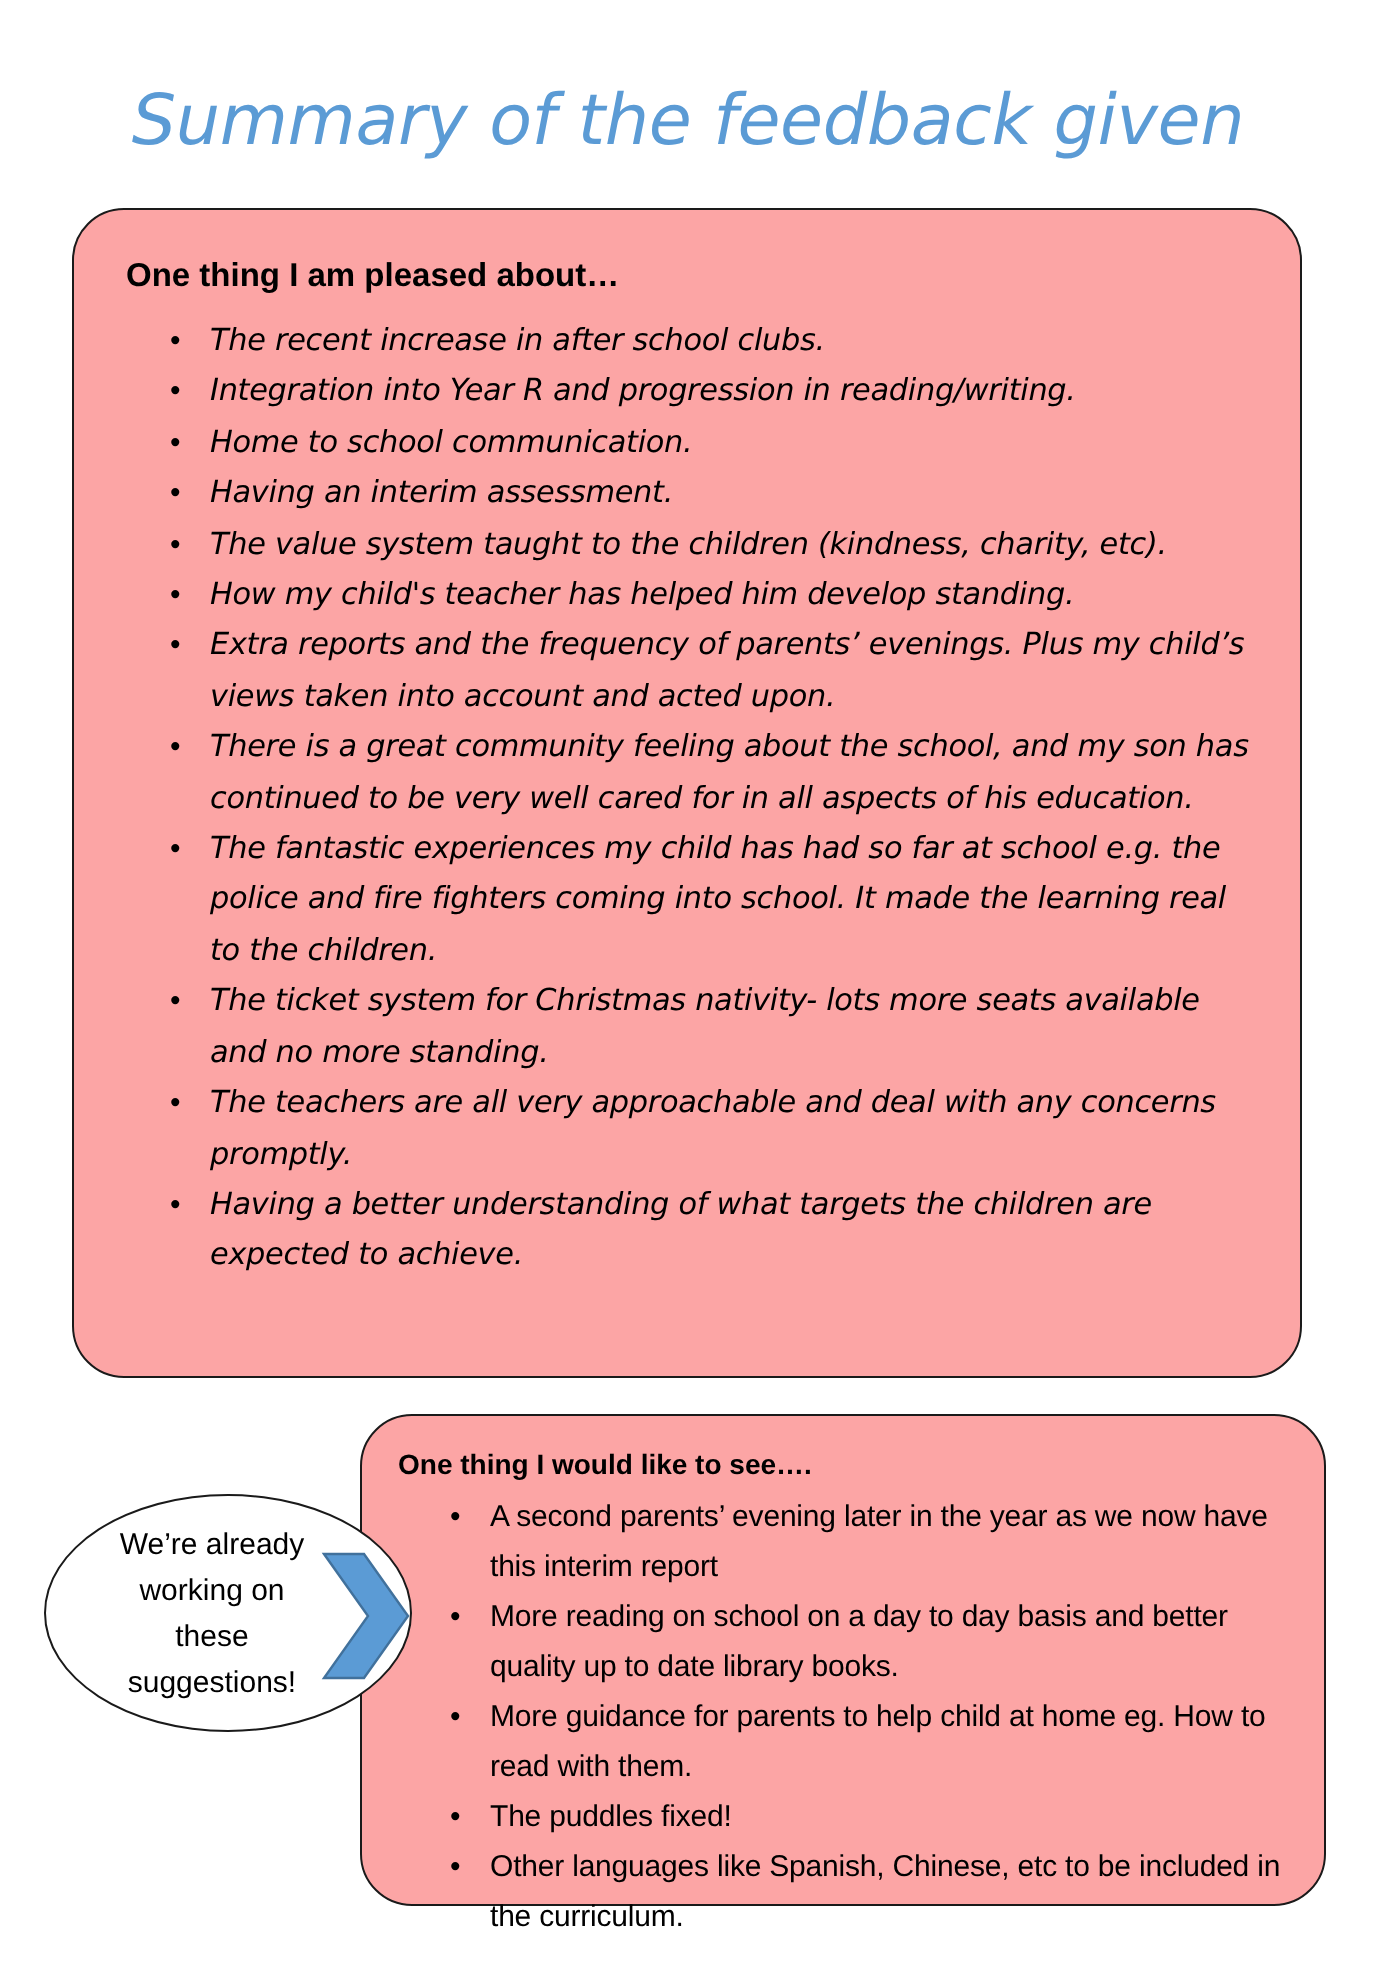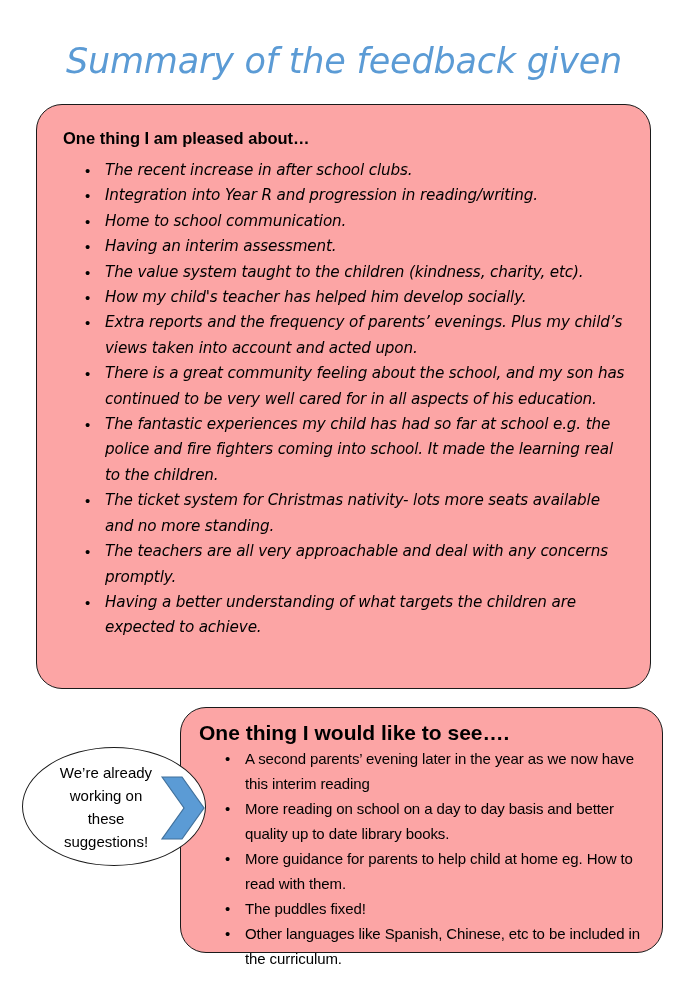--- a/index.html
+++ b/index.html
@@ -70,21 +70,21 @@
   #pleased-heading {
     left: 26px;
     top: 22px;
     font-size: 16.5px;
     line-height: 22px;
   }
 
   #suggestions-heading {
     left: 18px;
     top: 14px;
-    font-size: 21px;
+    font-size: 14px;
     line-height: 21px;
   }
 
   
   ul.bullets {
     position: absolute;
     margin: 0;
     padding: 0;
     list-style: none;
   }
@@ -179,36 +179,36 @@
 <div class="rounded-box" id="pleased-box">
 
   <div class="box-heading" id="pleased-heading">One thing I am pleased about…</div>
 
   <ul class="bullets" id="pleased-list">
     <li>The recent increase in after school clubs.</li>
     <li>Integration into Year R and progression in reading/writing.</li>
     <li>Home to school communication.</li>
     <li>Having an interim assessment.</li>
     <li>The value system taught to the children (kindness, charity, etc).</li>
-    <li>How my child's teacher has helped him develop socially.</li>
+    <li>How my child's teacher has helped him develop standing.</li>
     <li>Extra reports and the frequency of parents’ evenings. Plus my child’s views taken into account and acted upon.</li>
     <li>There is a great community feeling about the school, and my son has continued to be very well cared for in all aspects of his education.</li>
     <li>The fantastic experiences my child has had so far at school e.g. the police and fire fighters coming into school. It made the learning real to the children.</li>
     <li>The ticket system for Christmas nativity- lots more seats available and no more standing.</li>
     <li>The teachers are all very approachable and deal with any concerns promptly.</li>
     <li>Having a better understanding of what targets the children are expected to achieve.</li>
   </ul>
 </div>
 
 <div class="rounded-box" id="suggestions-box">
 
   <div class="box-heading" id="suggestions-heading">One thing I would like to see….</div>
 
   <ul class="bullets" id="suggestions-list">
-    <li>A second parents’ evening later in the year as we now have this interim reading</li>
+    <li>A second parents’ evening later in the year as we now have this interim report</li>
     <li>More reading on school on a day to day basis and better quality up to date library books.</li>
     <li>More guidance for parents to help child at home eg. How to read with them.</li>
     <li>The puddles fixed!</li>
     <li>Other languages like Spanish, Chinese, etc to be included in the curriculum.</li>
   </ul>
 </div>
 
 <div id="callout-oval"></div>
 
 <div id="callout-text">

